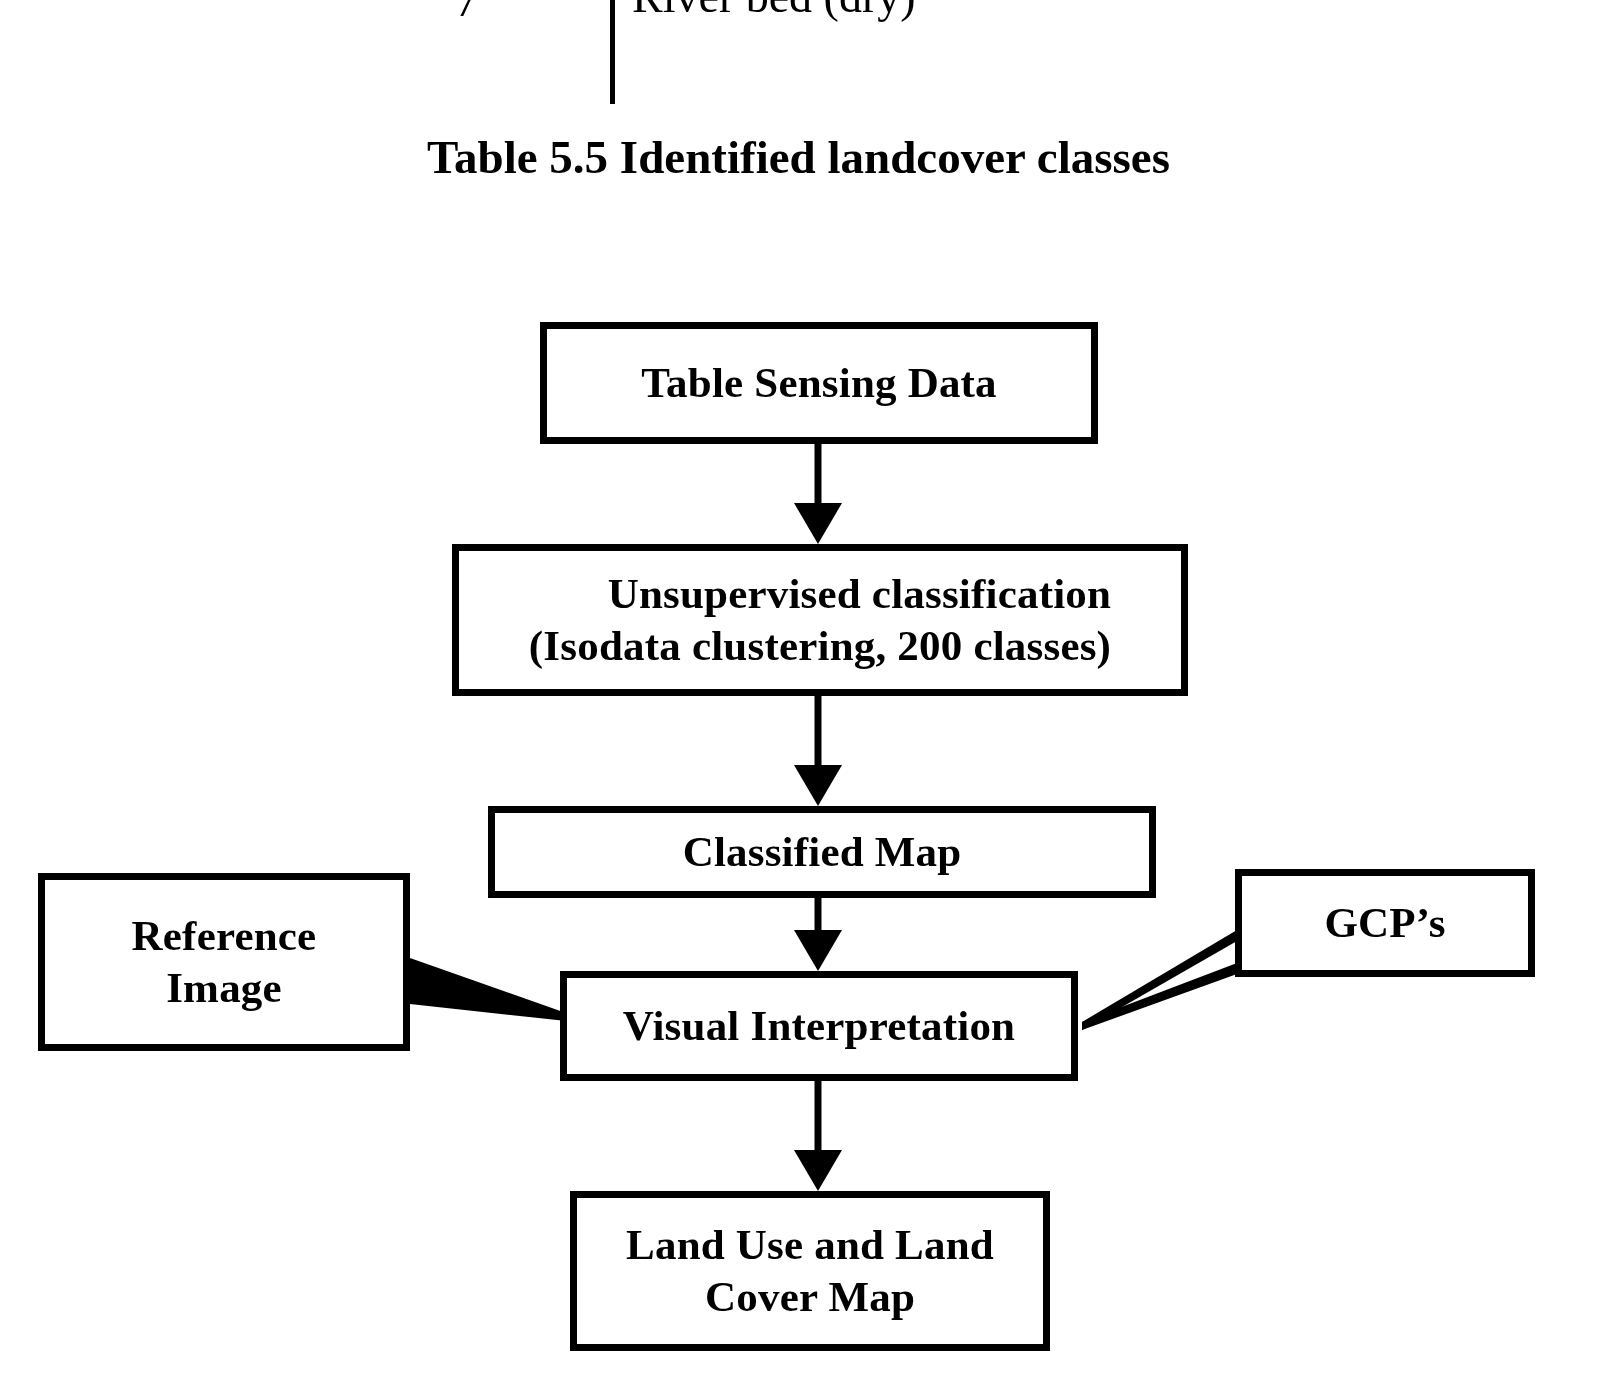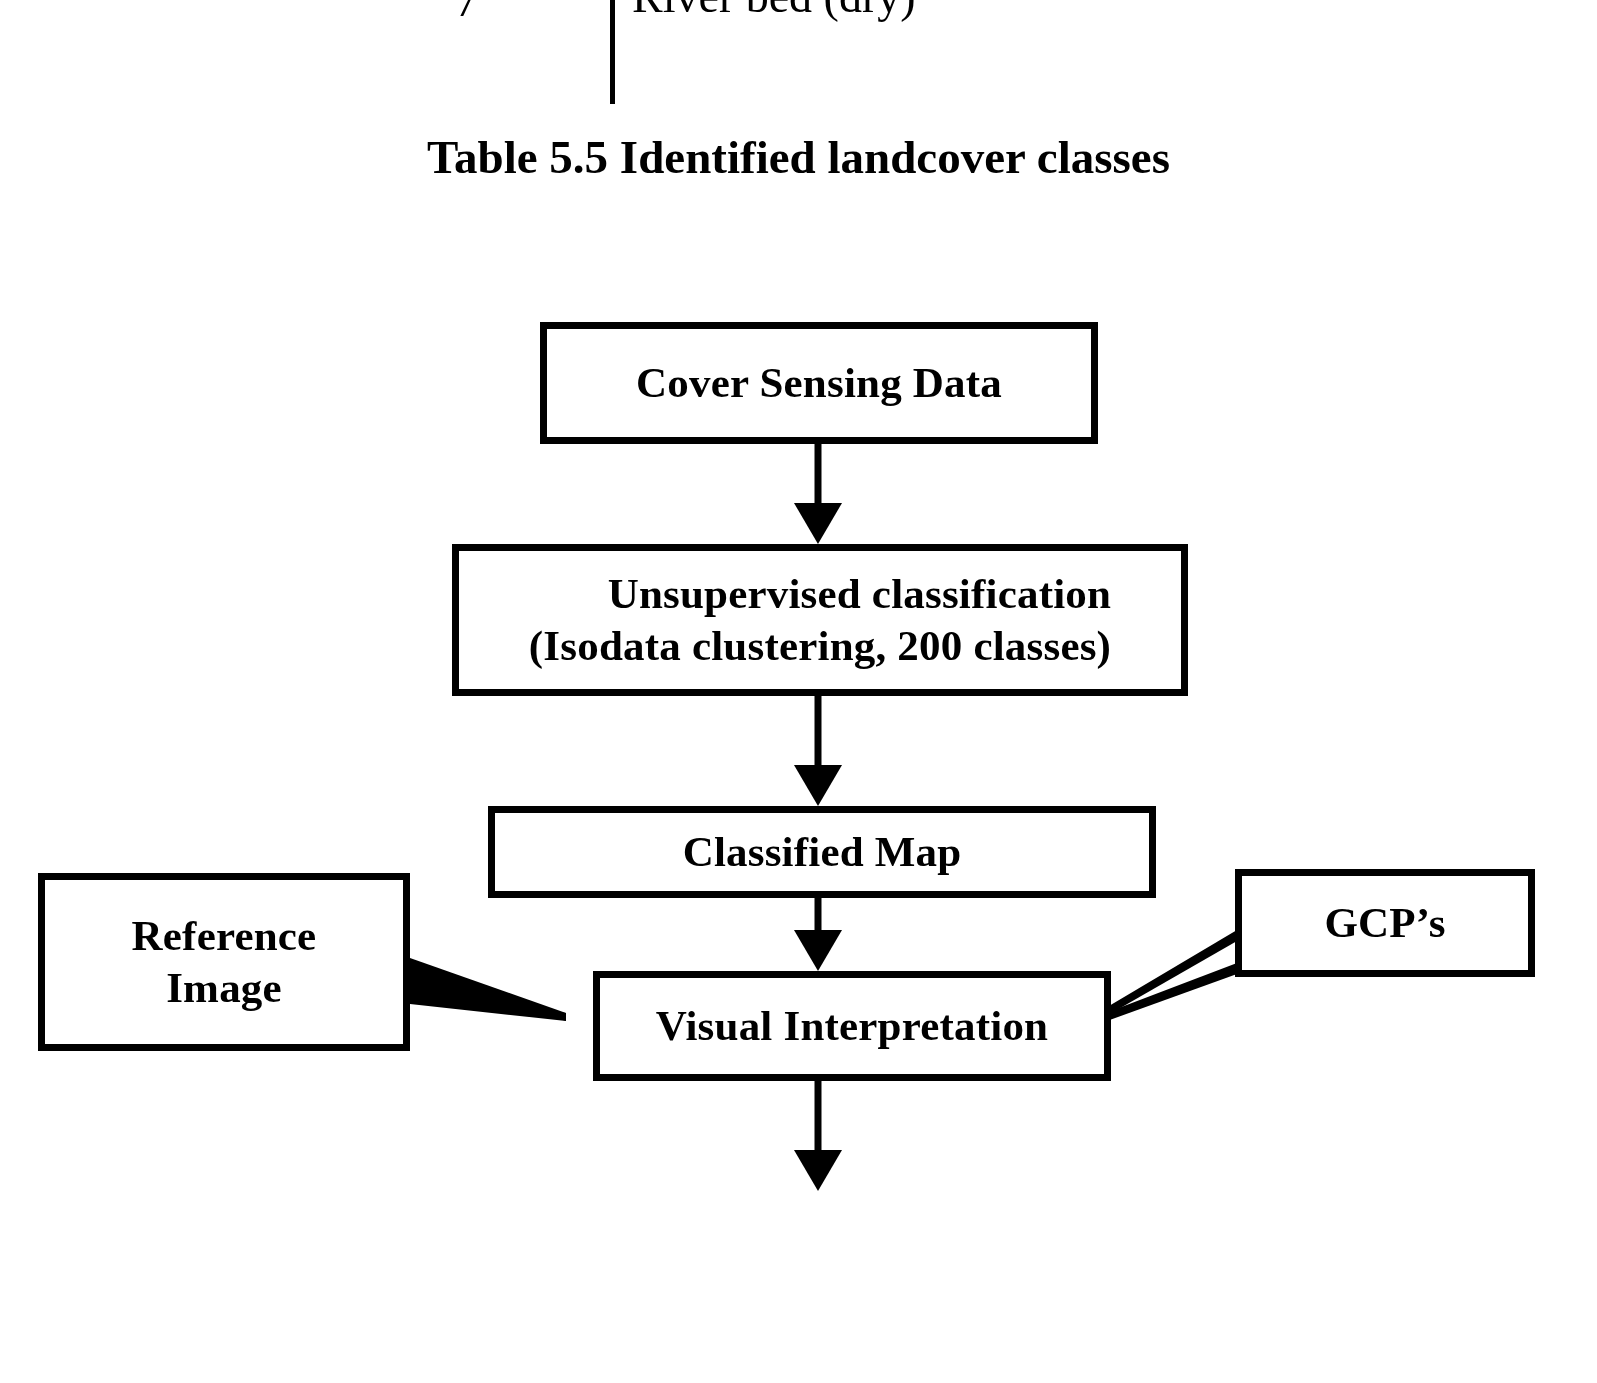--- a/index.html
+++ b/index.html
@@ -76,21 +76,21 @@
     line-height: 1.22;
     letter-spacing: 0.2px;
     color: #000000;
     z-index: 3;
   }
   .node .label { display: block; white-space: pre-line; }
 
   #node-remote-sensing { left: 540px;  top: 322px;  width: 558px; height: 122px; }
   #node-unsupervised   { left: 452px;  top: 544px;  width: 736px; height: 152px; text-align: right; }
   #node-classified     { left: 488px;  top: 806px;  width: 668px; height: 92px;  }
-  #node-visual         { left: 560px;  top: 971px;  width: 518px; height: 110px; margin-left: 33px; }
+  #node-visual         { left: 560px;  top: 971px;  width: 518px; height: 110px; }
   #node-landuse        { left: 570px;  top: 1191px; width: 480px; height: 160px; }
 
   
   #node-reference { left: 38px;   top: 873px; width: 372px; height: 178px; }
   #node-gcps      { left: 1235px; top: 869px; width: 300px; height: 108px; }
 
   
   .connectors {
     position: absolute;
     left: 0;
@@ -151,21 +151,21 @@
 
     <g>
       <polygon class="tail" points="1237,963 1082,1022 1082,1030 1237,974"></polygon>
       <polygon class="tail" points="1237,930 1082,1022 1082,1030 1237,941"></polygon>
     </g>
   </svg>
 
   <div class="flow">
 
     <div class="node" id="node-remote-sensing">
-      <span class="label">Cover Sensing Data</span>
+      <span class="label">Table Sensing Data</span>
     </div>
 
     <div class="node" id="node-unsupervised">
       <span class="label">Unsupervised classification
 (Isodata clustering, 200 classes)</span>
     </div>
 
     <div class="node" id="node-classified">
       <span class="label">Classified Map</span>
     </div>
@@ -176,15 +176,19 @@
     </div>
 
     <div class="node" id="node-gcps">
       <span class="label">GCP’s</span>
     </div>
 
     <div class="node" id="node-visual">
       <span class="label">Visual Interpretation</span>
     </div>
 
+    <div class="node" id="node-landuse">
+      <span class="label">Land Use and Land
+Cover Map</span>
+    </div>
 
   </div>
 </div>
 
 </body></html>

